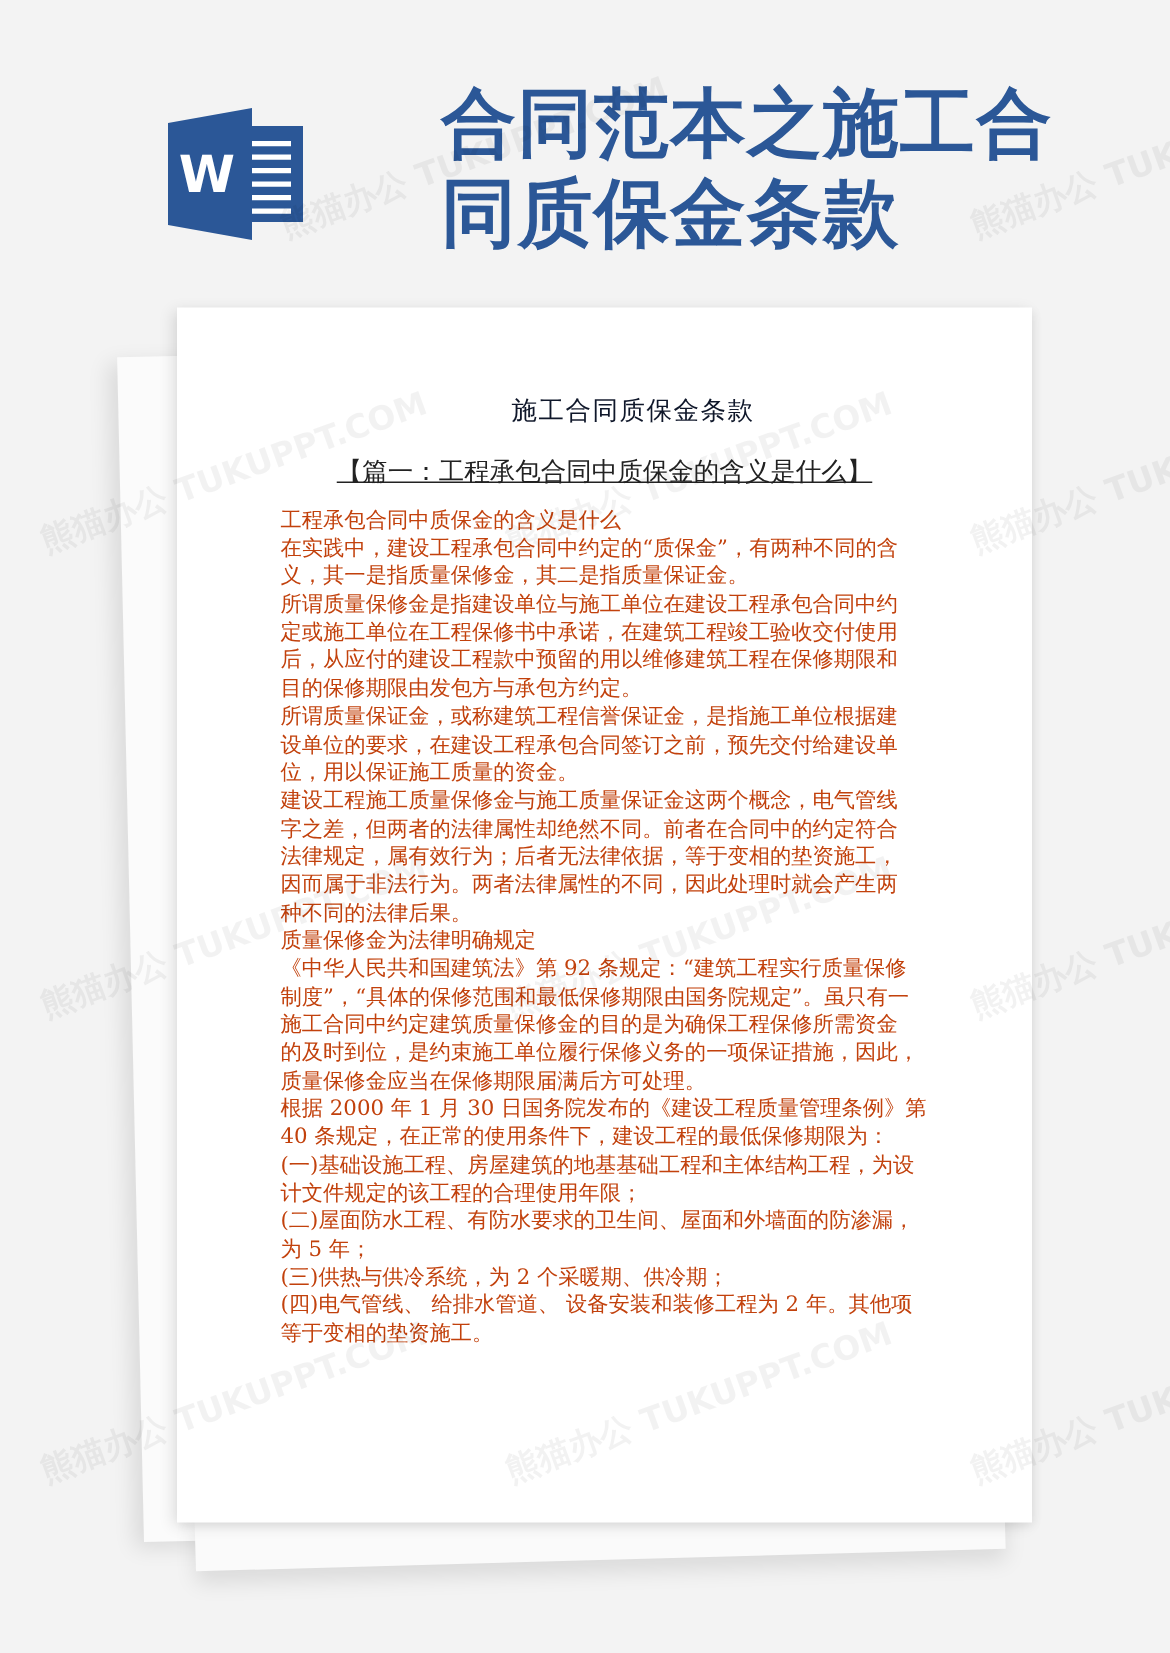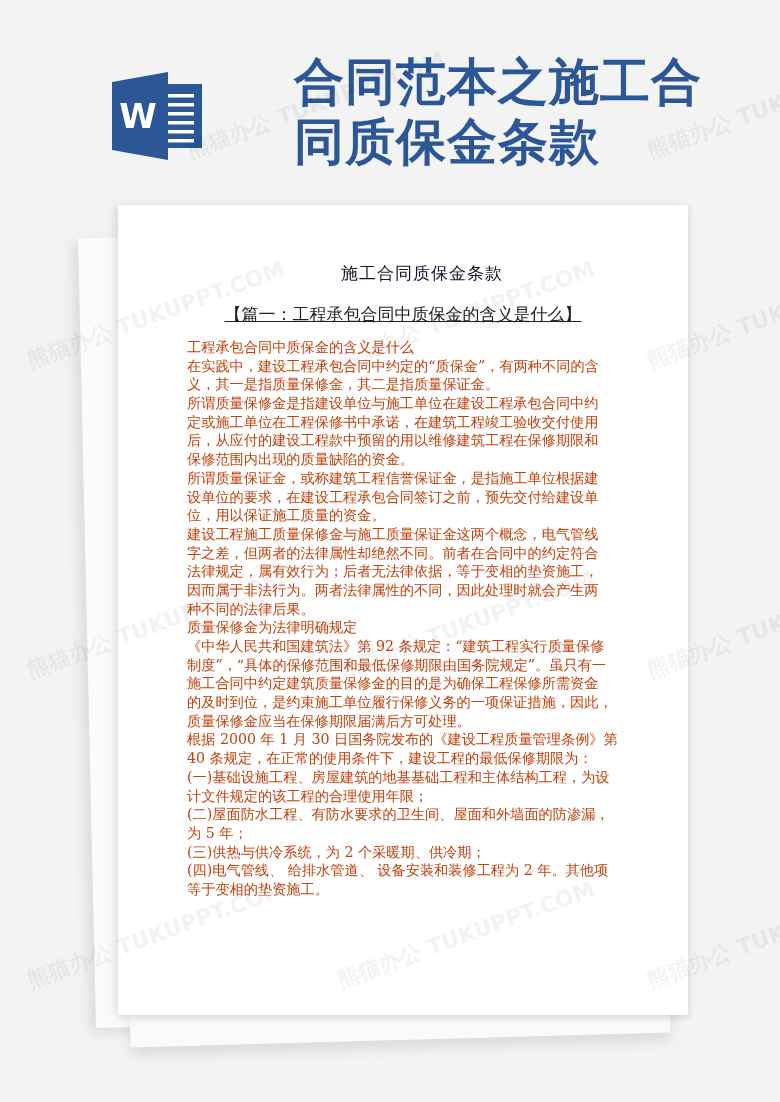--- a/index.html
+++ b/index.html
@@ -101,21 +101,21 @@
 <div class="paper">
   <div class="doc-title">施工合同质保金条款</div>
   <div class="doc-subtitle">【篇一：工程承包合同中质保金的含义是什么】</div>
   <div class="doc-body" id="doc-body">
       <div class="line">工程承包合同中质保金的含义是什么</div>
       <div class="line"> 在实践中，建设工程承包合同中约定的“质保金”，有两种不同的含</div>
       <div class="line">义，其一是指质量保修金，其二是指质量保证金。</div>
       <div class="line"> 所谓质量保修金是指建设单位与施工单位在建设工程承包合同中约</div>
       <div class="line">定或施工单位在工程保修书中承诺，在建筑工程竣工验收交付使用</div>
       <div class="line">后，从应付的建设工程款中预留的用以维修建筑工程在保修期限和</div>
-      <div class="line">保修范围内出现的质量缺陷的资金。</div>
+      <div class="line">目的保修期限由发包方与承包方约定。</div>
       <div class="line"> 所谓质量保证金，或称建筑工程信誉保证金，是指施工单位根据建</div>
       <div class="line">设单位的要求，在建设工程承包合同签订之前，预先交付给建设单</div>
       <div class="line">位，用以保证施工质量的资金。</div>
       <div class="line"> 建设工程施工质量保修金与施工质量保证金这两个概念，电气管线</div>
       <div class="line">字之差，但两者的法律属性却绝然不同。前者在合同中的约定符合</div>
       <div class="line">法律规定，属有效行为；后者无法律依据，等于变相的垫资施工，</div>
       <div class="line">因而属于非法行为。两者法律属性的不同，因此处理时就会产生两</div>
       <div class="line">种不同的法律后果。</div>
       <div class="line"> 质量保修金为法律明确规定</div>
       <div class="line"> 《中华人民共和国建筑法》第 92 条规定：“建筑工程实行质量保修</div>

